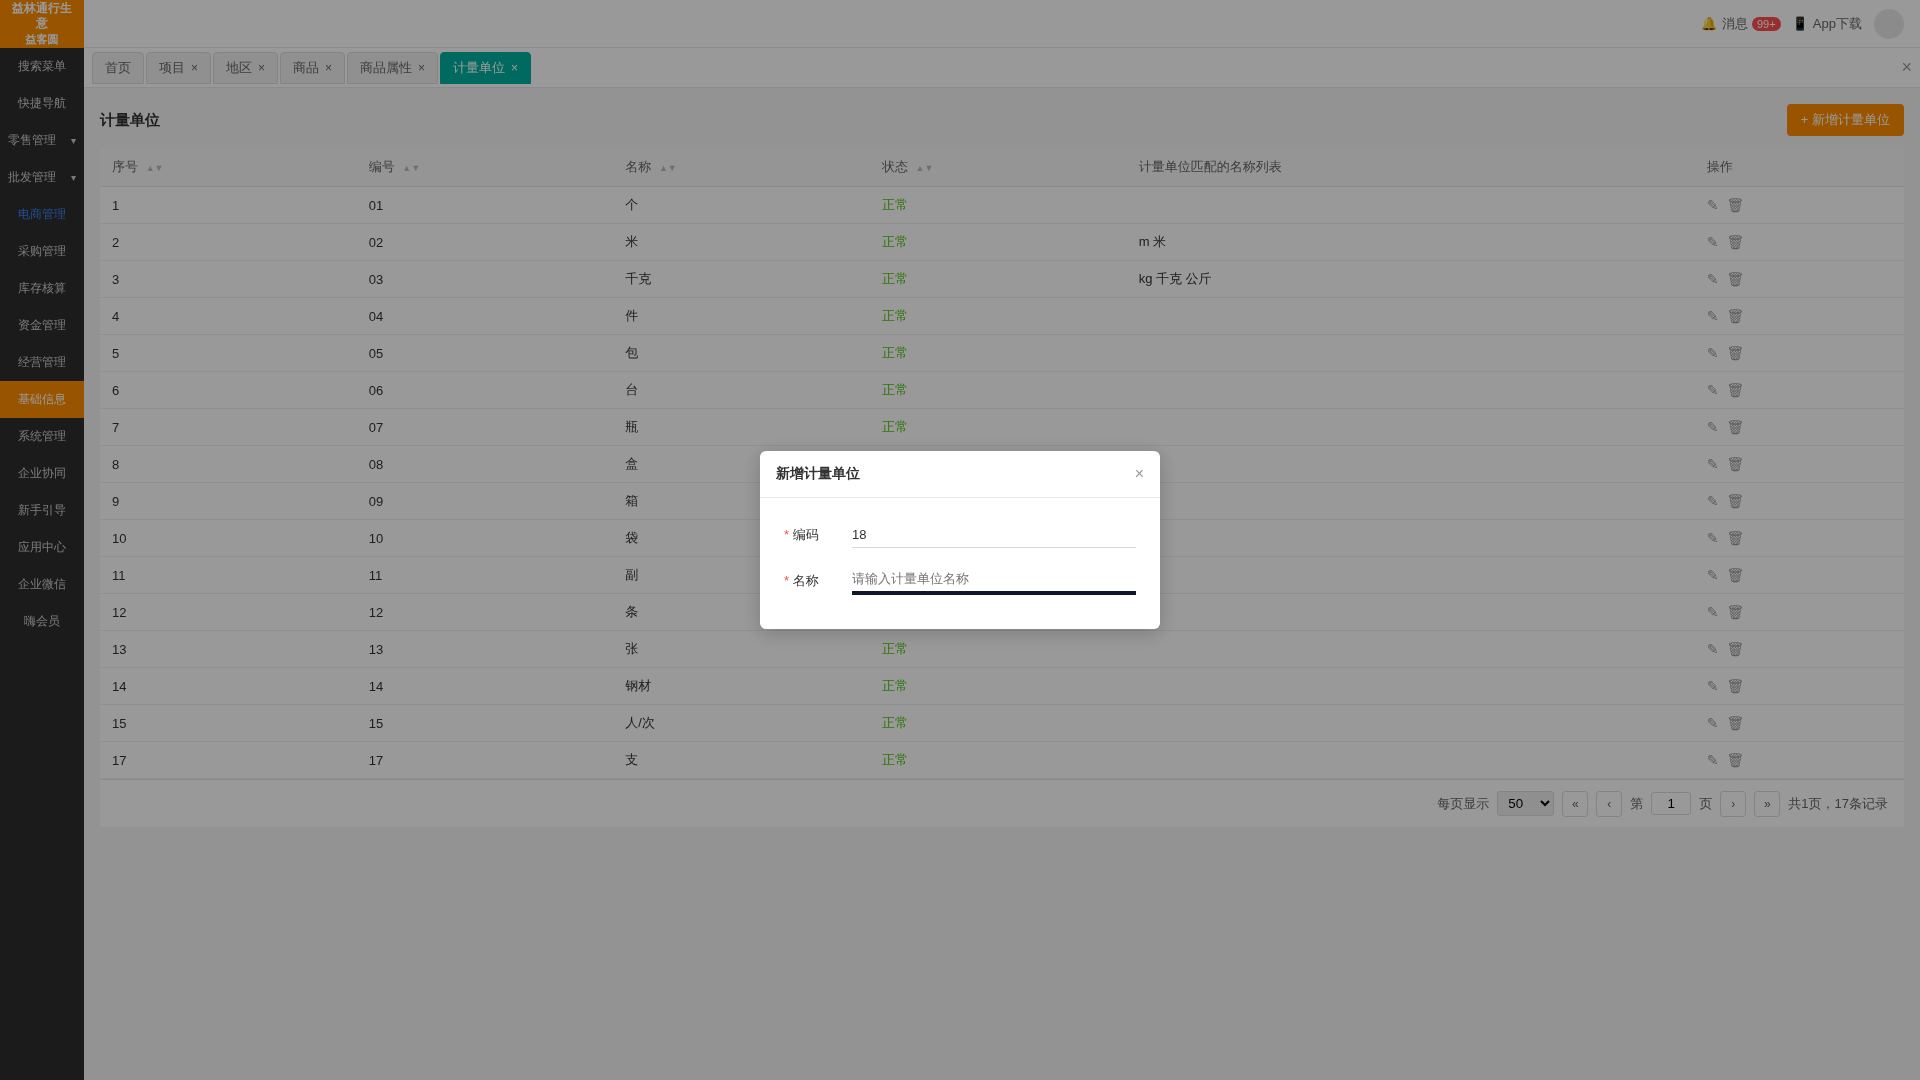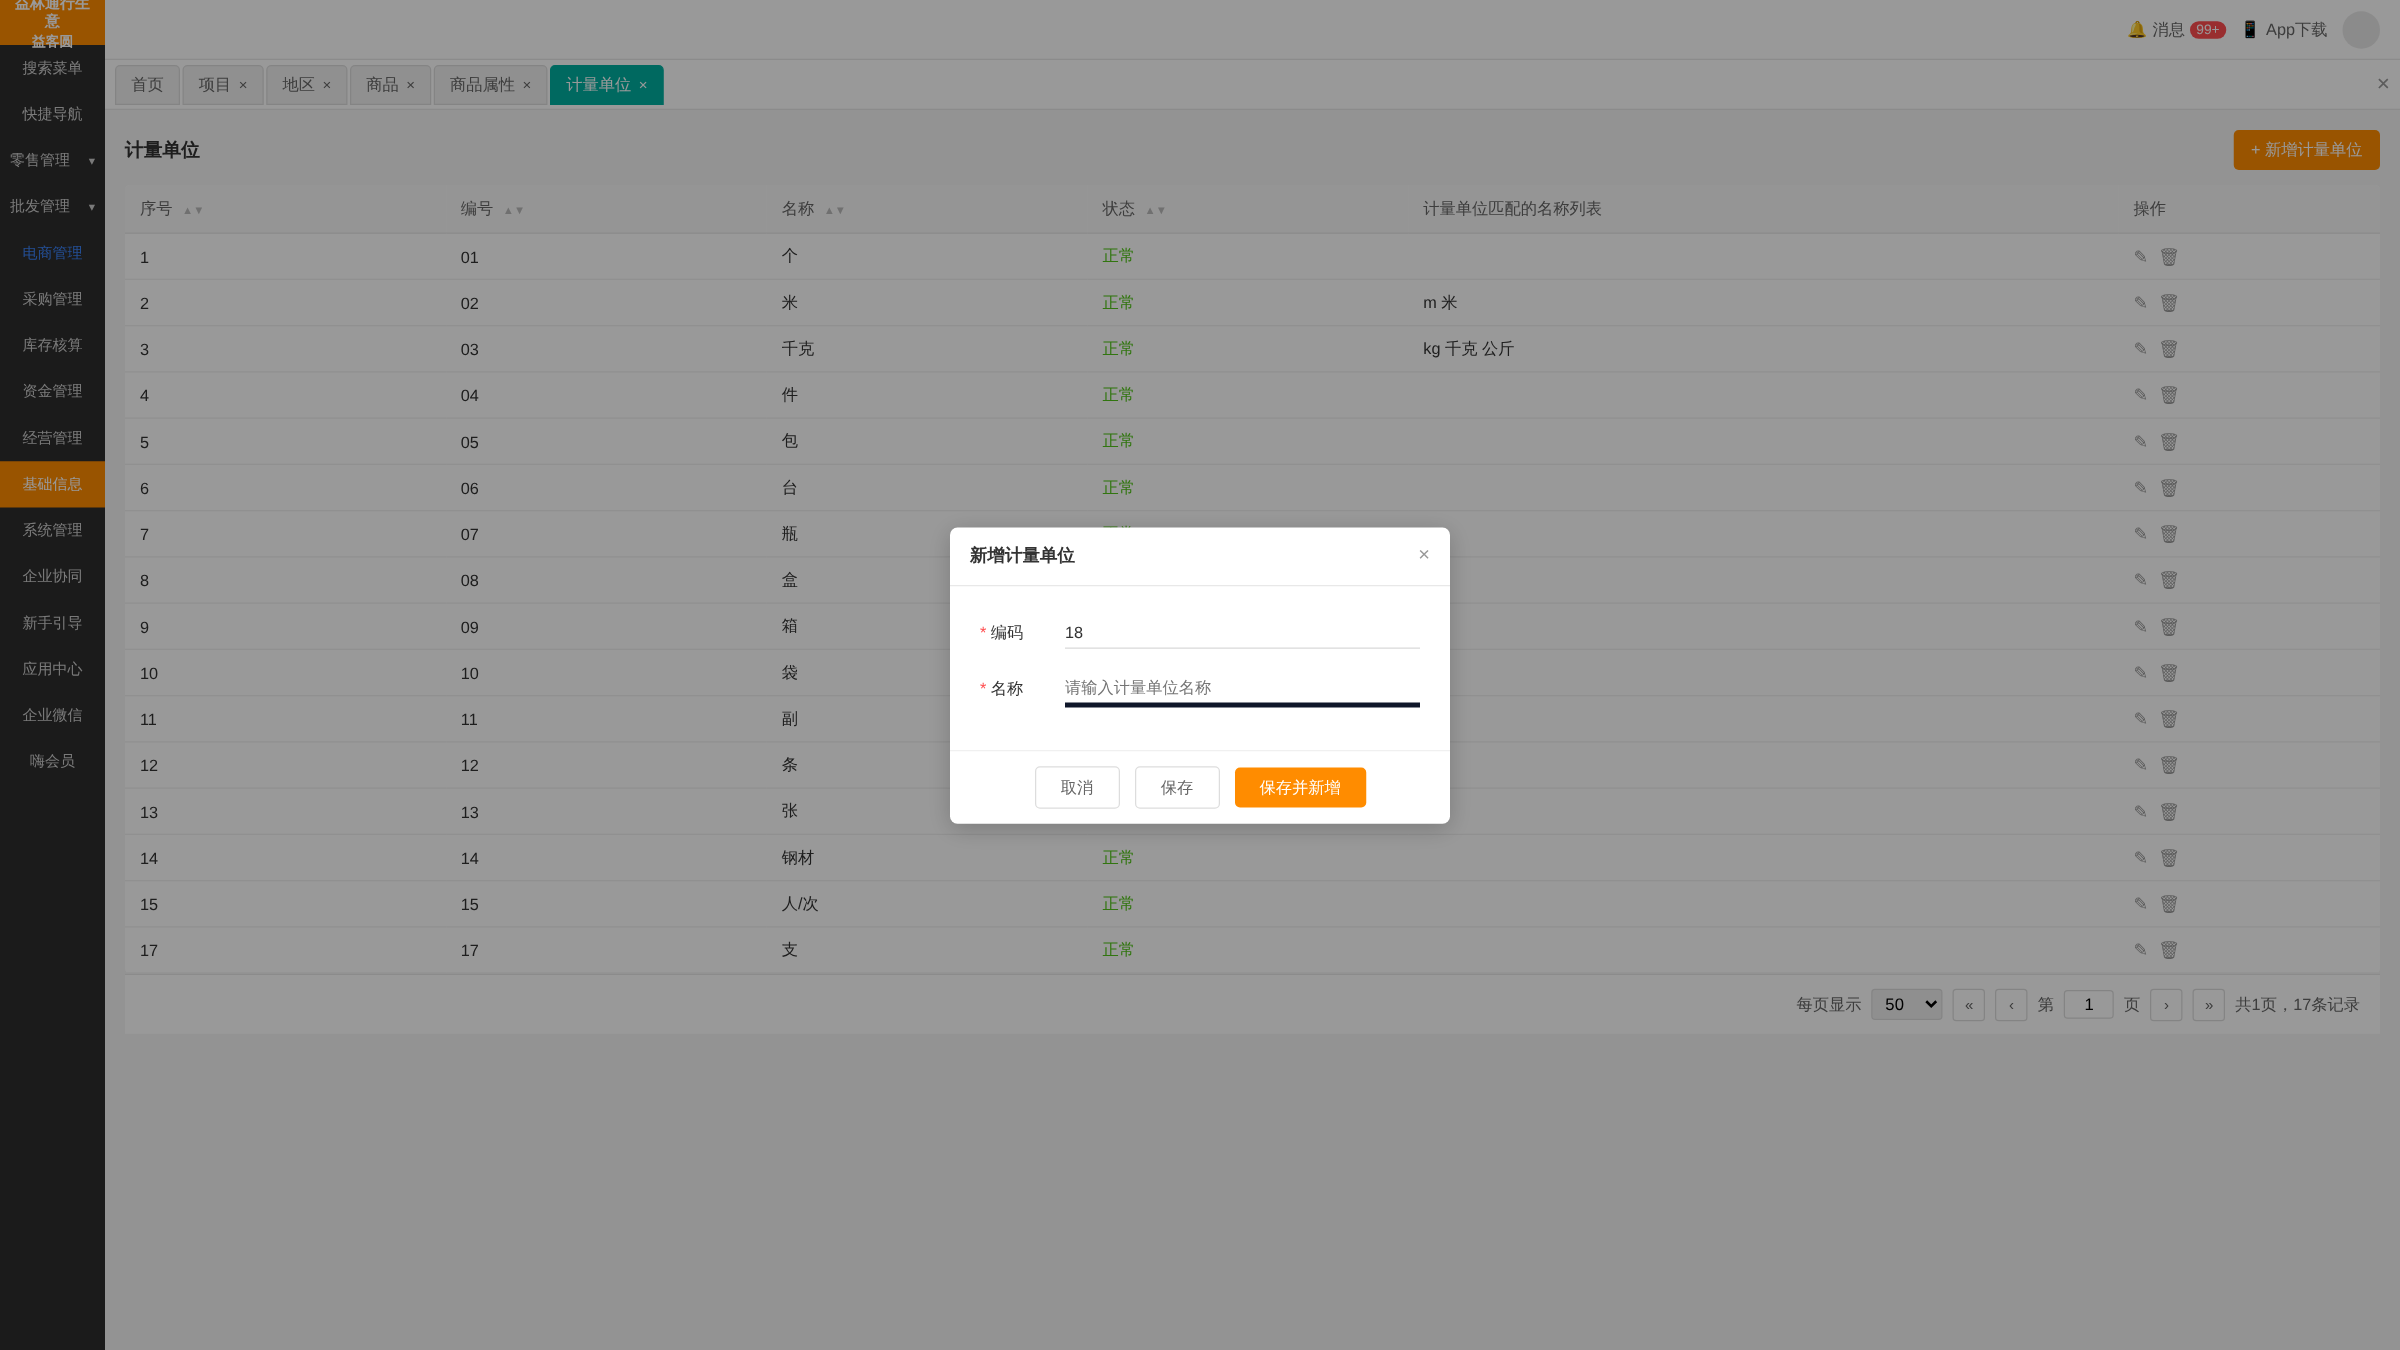--- a/index.html
+++ b/index.html
@@ -1,20 +1,20 @@
 <!DOCTYPE html>
 <html><head>
   <meta charset="utf-8">
   <style>
     * { margin: 0; padding: 0; box-sizing: border-box; }
     body { font-family: "Microsoft YaHei", "PingFang SC", sans-serif; font-size: 13px; background: #f5f5f5; width: 1920px; height: 1080px; overflow: hidden; display: flex; }
 
     
     .sidebar { width: 84px; background: #2d2d2d; height: 1080px; flex-shrink: 0; display: flex; flex-direction: column; }
-    .sidebar-logo { height: 36px; background: #ff8c00; display: flex; align-items: center; justify-content: center; color: white; font-size: 14px; font-weight: bold; padding: 0 8px; }
+    .sidebar-logo { height: 48px; background: #ff8c00; display: flex; align-items: center; justify-content: center; color: white; font-size: 14px; font-weight: bold; padding: 0 8px; }
     .sidebar-nav-item { color: #ccc; padding: 10px 8px; text-align: center; font-size: 12px; cursor: pointer; }
     .sidebar-nav-item.active { background: #ff8c00; color: white; }
     .sidebar-nav-item.has-arrow { display: flex; align-items: center; justify-content: space-between; }
     .sidebar-nav-item .arrow { font-size: 10px; }
 
     
     .main { flex: 1; display: flex; flex-direction: column; height: 1080px; overflow: hidden; }
 
     
     .topbar { height: 48px; background: #fff; display: flex; align-items: center; justify-content: space-between; padding: 0 16px; border-bottom: 1px solid #e8e8e8; flex-shrink: 0; }
@@ -402,19 +402,14 @@
     <div class="modal-body">
       <div class="form-row">
         <label class="form-label required">编码</label>
         <input class="form-input" type="text" value="18" style="">
       </div>
       <div class="form-row">
         <label class="form-label required">名称</label>
         <input class="form-input name-input" type="text" placeholder="请输入计量单位名称" style="">
       </div>
     </div>
-    <div class="modal-footer">
-      <button class="btn-cancel">取消</button>
-      <button class="btn-save">保存</button>
-      <button class="btn-save-new">保存并新增</button>
-    </div>
   </div>
 </div>
 
 </body></html>

